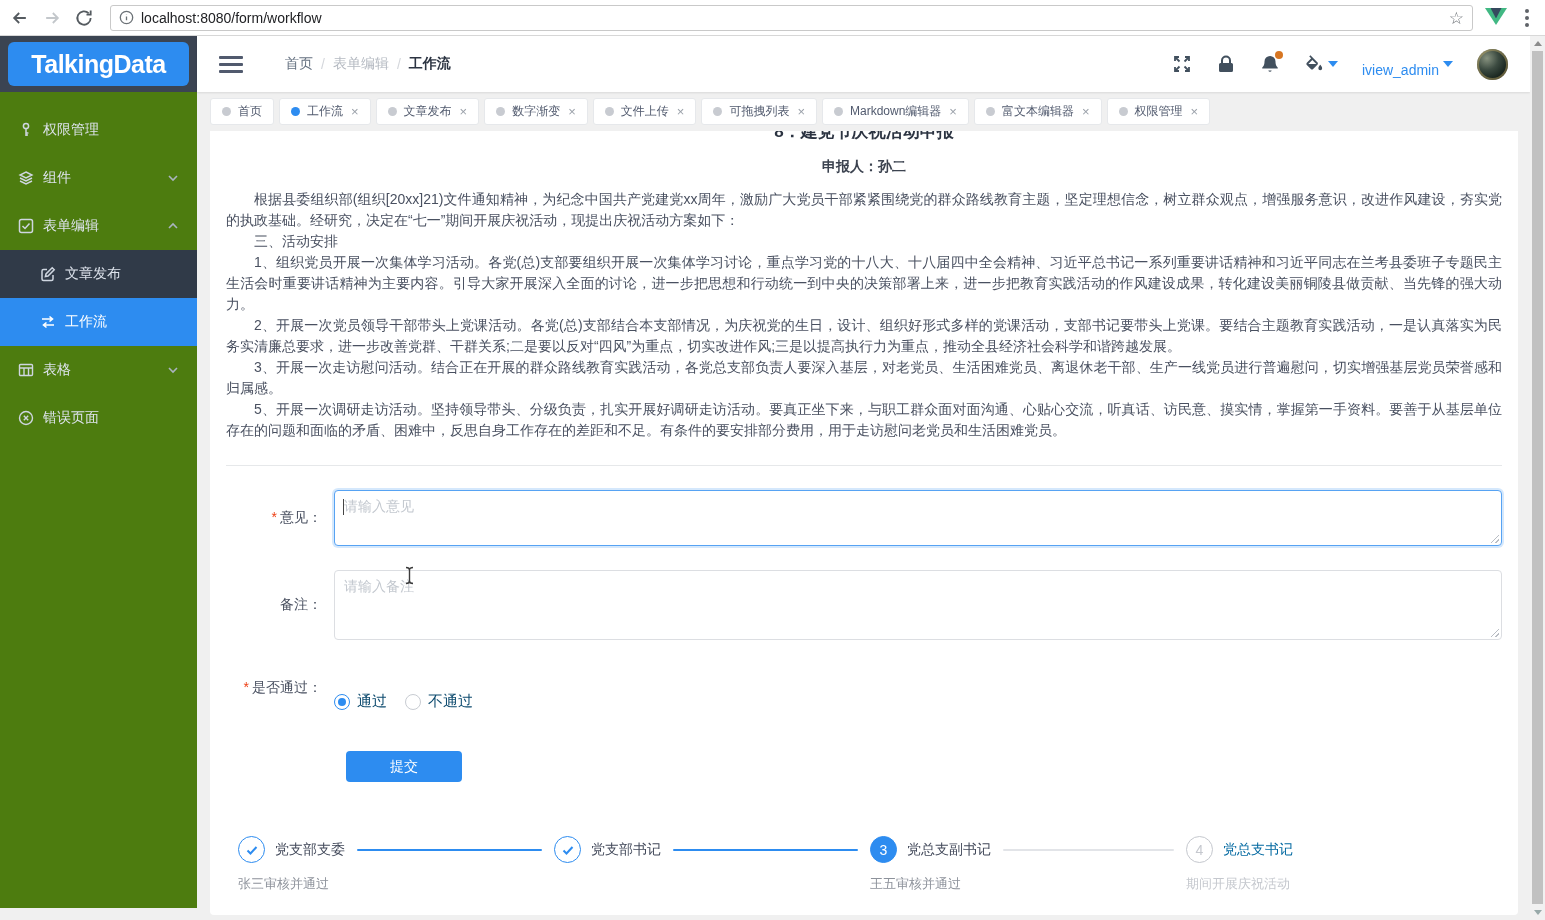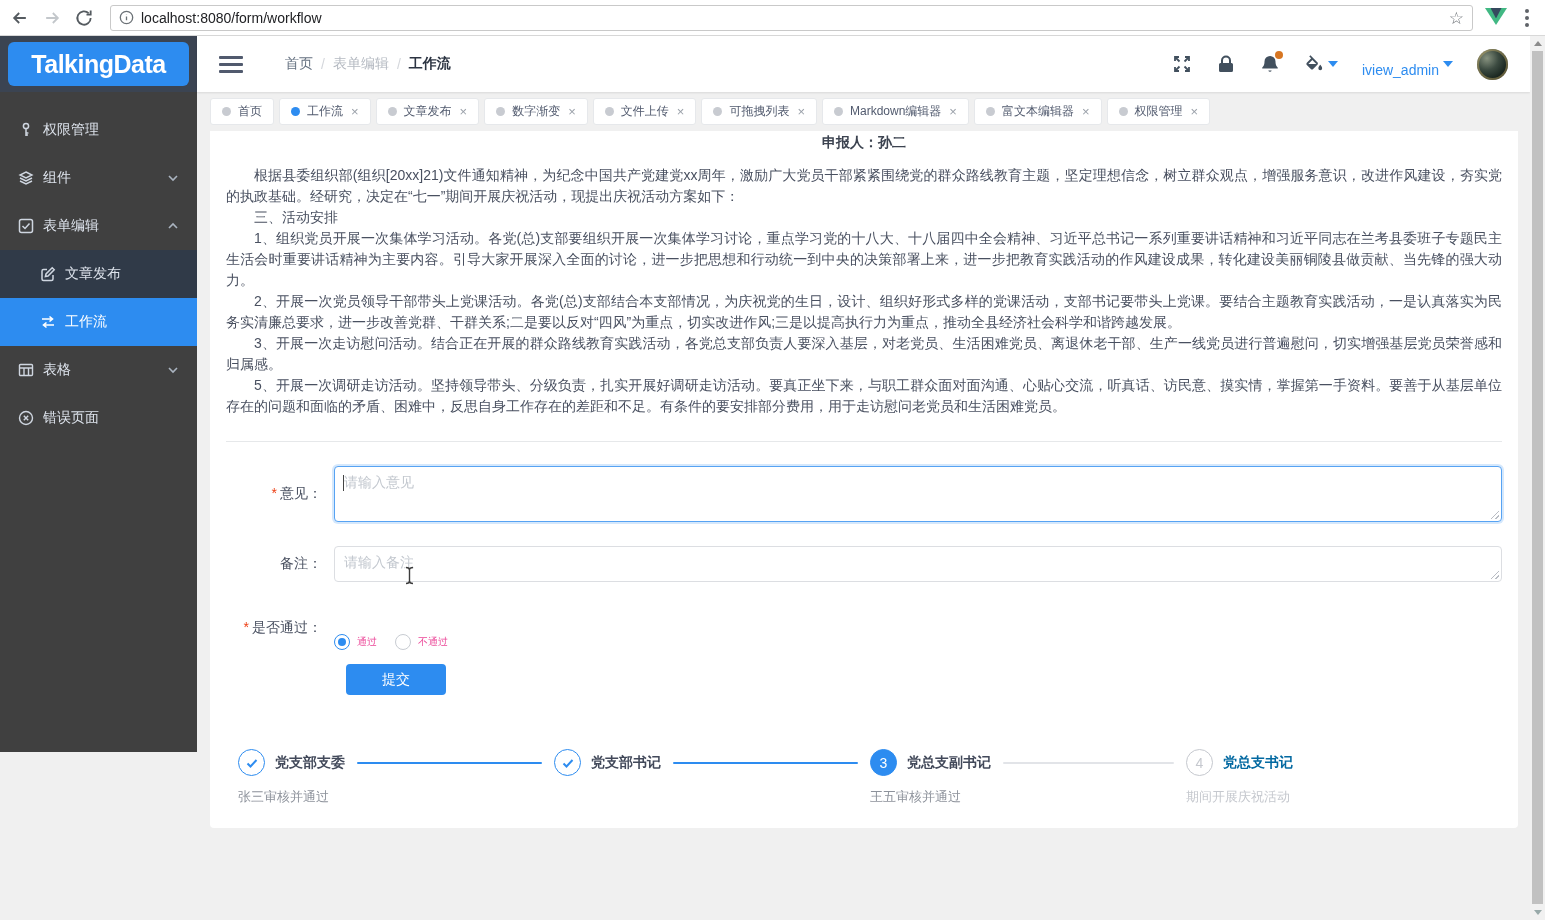--- a/index.html
+++ b/index.html
@@ -17,21 +17,21 @@
   .urlbar .info-ic { width:15px; height:15px; color:#6b7176; flex:none; }
   .url-text { font-size:14px; color:#202124; white-space:nowrap; }
   .star { position:absolute; right:8px; top:2px; font-size:17px; color:#6e7378; line-height:22px; }
   .vue-ic { position:relative; width:22px; height:19px; flex:none; }
   .vue-outer { position:absolute; inset:0; background:#41b883; clip-path:polygon(0 0,50% 90%,100% 0); }
   .vue-inner { position:absolute; left:25%; top:0; width:50%; height:55%; background:#35495e; clip-path:polygon(0 0,50% 100%,100% 0); }
   .dots3 { width:4px; flex:none; margin:0 6px; display:flex; flex-direction:column; gap:3px; }
   .dots3 i { width:4px; height:4px; border-radius:50%; background:#5f6368; }
 
   
-  .sidebar { position:absolute; left:0; top:36px; width:197px; height:716px; background:#404040; }
+  .sidebar { position:absolute; left:0; top:36px; width:197px; height:872px; background:#4d7c0f; }
   .logo-strip { height:56px; background:#3b4452; display:flex; align-items:center; justify-content:center; }
   .logo-box { width:181px; height:44px; background:#2d8cf0; border-radius:6px; color:#fff; font-weight:bold;
               font-size:25px; display:flex; align-items:center; justify-content:center; letter-spacing:-0.5px; }
   .menu { padding-top:14px; }
   .menu-item { height:48px; display:flex; align-items:center; padding:0 18px; color:#dde3ec; font-size:14px; cursor:pointer; }
   .menu-item .m-ic { width:16px; height:16px; margin-right:9px; flex:none; color:#cfd6e0; }
   .menu-item .chev { margin-left:auto; width:12px; height:12px; color:#aab4c0; }
   .submenu { background:#303a48; }
   .submenu .menu-item { padding-left:40px; }
   .menu-item.active { background:#2d8cf0; color:#fff; }
@@ -77,43 +77,43 @@
 
   
   .form-row { display:flex; align-items:center; margin-top:24px; }
   .f-label { width:108px; flex:none; text-align:right; padding-right:12px; font-size:14px; color:#495060; }
   .req { color:#ed3f14; margin-right:3px; font-size:14px; }
   .ta-wrap { position:relative; flex:1; }
   .ta { width:100%; display:block; border:1px solid #dcdee2; border-radius:4px; padding:7px 9px; font-size:14px;
         color:#495060; resize:none; outline:none; font-family:inherit; background:#fff; }
   .ta::placeholder { color:#c3c8cf; }
   .ta.focused { border-color:#57a3f3; box-shadow:0 0 0 2px rgba(45,140,240,.2); }
-  .ta-h56 { height:56px; } .ta-h52 { height:36px; }
+  .ta-h56 { height:56px; } .ta-h52 { height:70px; }
   .resize-grip { position:absolute; right:3px; bottom:3px; width:9px; height:9px; pointer-events:none;
     background:repeating-linear-gradient(-45deg, transparent 0 2px, #b9bdc4 2px 3px);
     clip-path:polygon(100% 0,100% 100%,0 100%); }
   .caret-bar { position:absolute; left:9px; top:9px; width:1px; height:16px; background:#444; }
   .radio-group { display:flex; align-items:center; gap:18px; }
-  .radio-opt { display:flex; align-items:center; gap:7px; cursor:pointer; font-size:10px; color:#ec4899;margin-top:28px; }
+  .radio-opt { display:flex; align-items:center; gap:7px; cursor:pointer; font-size:15px; color:#0c4a6e;margin-top:28px; }
   .radio { width:16px; height:16px; border-radius:50%; border:1px solid #c8ccd2; background:#fff; position:relative; flex:none; }
   .radio.checked { border-color:#2d8cf0; }
   .radio.checked::after { content:""; position:absolute; left:3px; top:3px; width:8px; height:8px; border-radius:50%; background:#2d8cf0; }
-  .btn-primary { width:100px; height:31px; margin:14px 0 0 120px; background:#2d8cf0; color:#fff; border:none;
+  .btn-primary { width:116px; height:31px; margin:40px 0 0 120px; background:#2d8cf0; color:#fff; border:none;
                  border-radius:4px; font-size:14px; cursor:pointer; font-family:inherit; }
 
   
   .steps { display:flex; margin-top:54px; padding-left:12px; }
   .step { flex:1; min-width:0; }
   .step-head { display:flex; align-items:center; }
   .step-circle { width:27px; height:27px; border-radius:50%; border:1px solid #2d8cf0; background:#fff; color:#2d8cf0;
                  display:flex; align-items:center; justify-content:center; font-size:14px; flex:none; }
   .step-circle svg { width:14px; height:14px; }
   .step.process .step-circle { background:#2d8cf0; border-color:#2d8cf0; color:#fff; }
   .step.wait .step-circle { border-color:#c5c8ce; color:#c5c8ce; }
-  .step-title { font-size:14px; font-weight:bold; color:#42495a; margin-left:10px; white-space:nowrap; }
+  .step-title { font-size:14px; font-weight:normal; color:#42495a; margin-left:10px; white-space:nowrap; }
   .step.wait .step-title { color:#0369a1; }
   .step-line { flex:1; height:2px; margin:0 12px; background:#2d8cf0; border-radius:1px; }
   .step-line.grey { background:#e2e4e8; }
   .step-content { margin:12px 0 0 0; font-size:13px; color:#8d929b; white-space:nowrap; }
   .step.wait .step-content { color:#c5c8ce; }
 
   
   .pagebar { position:absolute; right:0; top:36px; width:15px; height:884px; background:#f1f1f1; z-index:5; }
   .pagebar .thumb { position:absolute; left:2px; right:2px; top:15px; bottom:16px; background:#c1c1c1; }
   .sb-arrow { position:absolute; left:4px; width:0; height:0; border-left:4px solid transparent; border-right:4px solid transparent; }
@@ -308,20 +308,21 @@
       </div>
     <div class="tab">
         <i class="dot"></i>
         <span>权限管理</span>
         <span class="x">×</span>
       </div>
   </div>
 
   <div class="content">
     <div class="card">
+      <div class="doc-title">8：建党节庆祝活动申报</div>
       <div class="doc-applicant">申报人：孙二</div>
       <div class="doc-body">
         <p>根据县委组织部(组织[20xx]21)文件通知精神，为纪念中国共产党建党xx周年，激励广大党员干部紧紧围绕党的群众路线教育主题，坚定理想信念，树立群众观点，增强服务意识，改进作风建设，夯实党的执政基础。经研究，决定在“七一”期间开展庆祝活动，现提出庆祝活动方案如下：</p>
         <p>三、活动安排</p>
         <p>1、组织党员开展一次集体学习活动。各党(总)支部要组织开展一次集体学习讨论，重点学习党的十八大、十八届四中全会精神、习近平总书记一系列重要讲话精神和习近平同志在兰考县委班子专题民主生活会时重要讲话精神为主要内容。引导大家开展深入全面的讨论，进一步把思想和行动统一到中央的决策部署上来，进一步把教育实践活动的作风建设成果，转化建设美丽铜陵县做贡献、当先锋的强大动力。</p>
         <p>2、开展一次党员领导干部带头上党课活动。各党(总)支部结合本支部情况，为庆祝党的生日，设计、组织好形式多样的党课活动，支部书记要带头上党课。要结合主题教育实践活动，一是认真落实为民务实清廉总要求，进一步改善党群、干群关系;二是要以反对“四风”为重点，切实改进作风;三是以提高执行力为重点，推动全县经济社会科学和谐跨越发展。</p>
         <p>3、开展一次走访慰问活动。结合正在开展的群众路线教育实践活动，各党总支部负责人要深入基层，对老党员、生活困难党员、离退休老干部、生产一线党员进行普遍慰问，切实增强基层党员荣誉感和归属感。</p>
         <p>5、开展一次调研走访活动。坚持领导带头、分级负责，扎实开展好调研走访活动。要真正坐下来，与职工群众面对面沟通、心贴心交流，听真话、访民意、摸实情，掌握第一手资料。要善于从基层单位存在的问题和面临的矛盾、困难中，反思自身工作存在的差距和不足。有条件的要安排部分费用，用于走访慰问老党员和生活困难党员。</p>
       </div>
       <hr class="divider">

